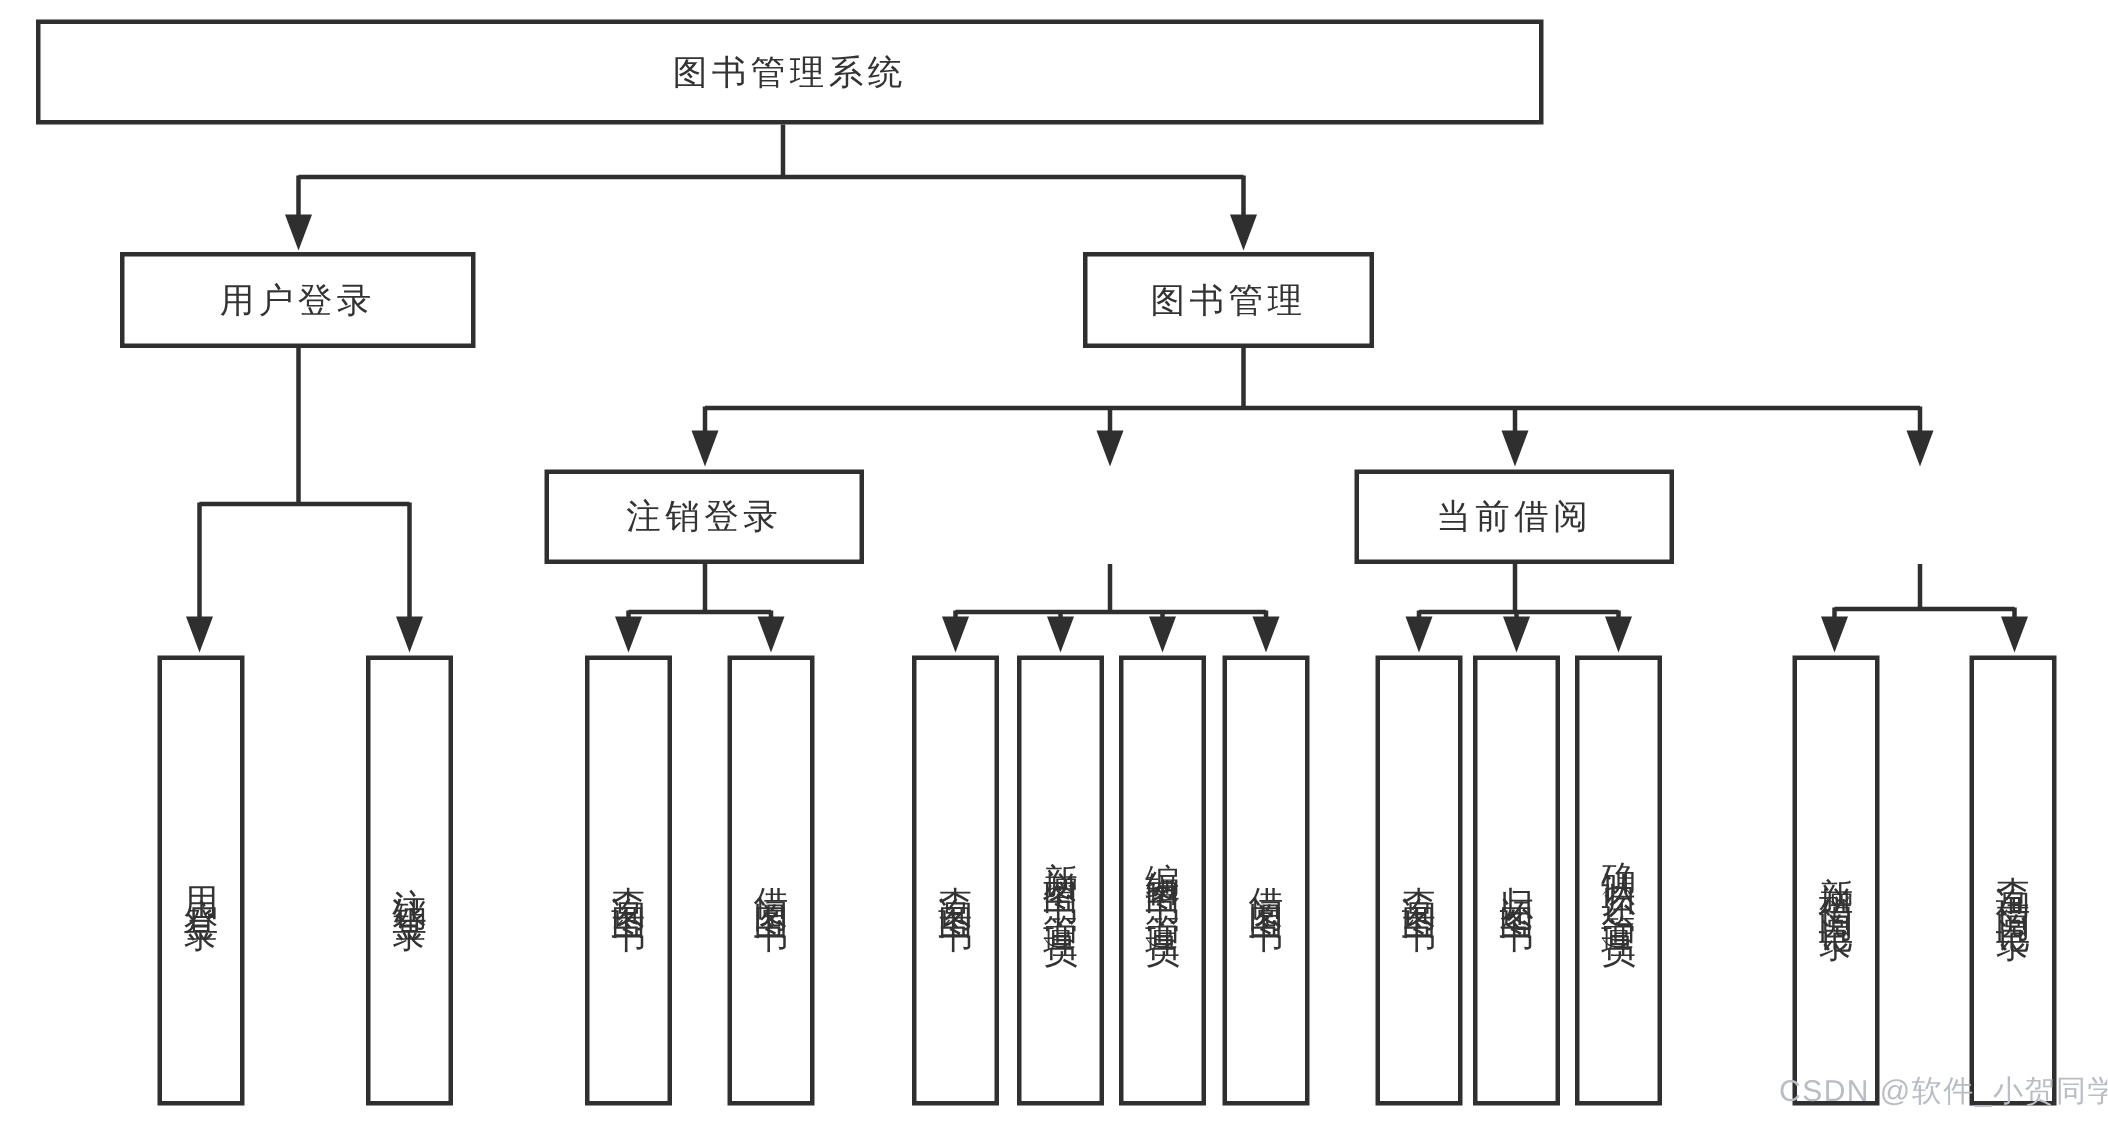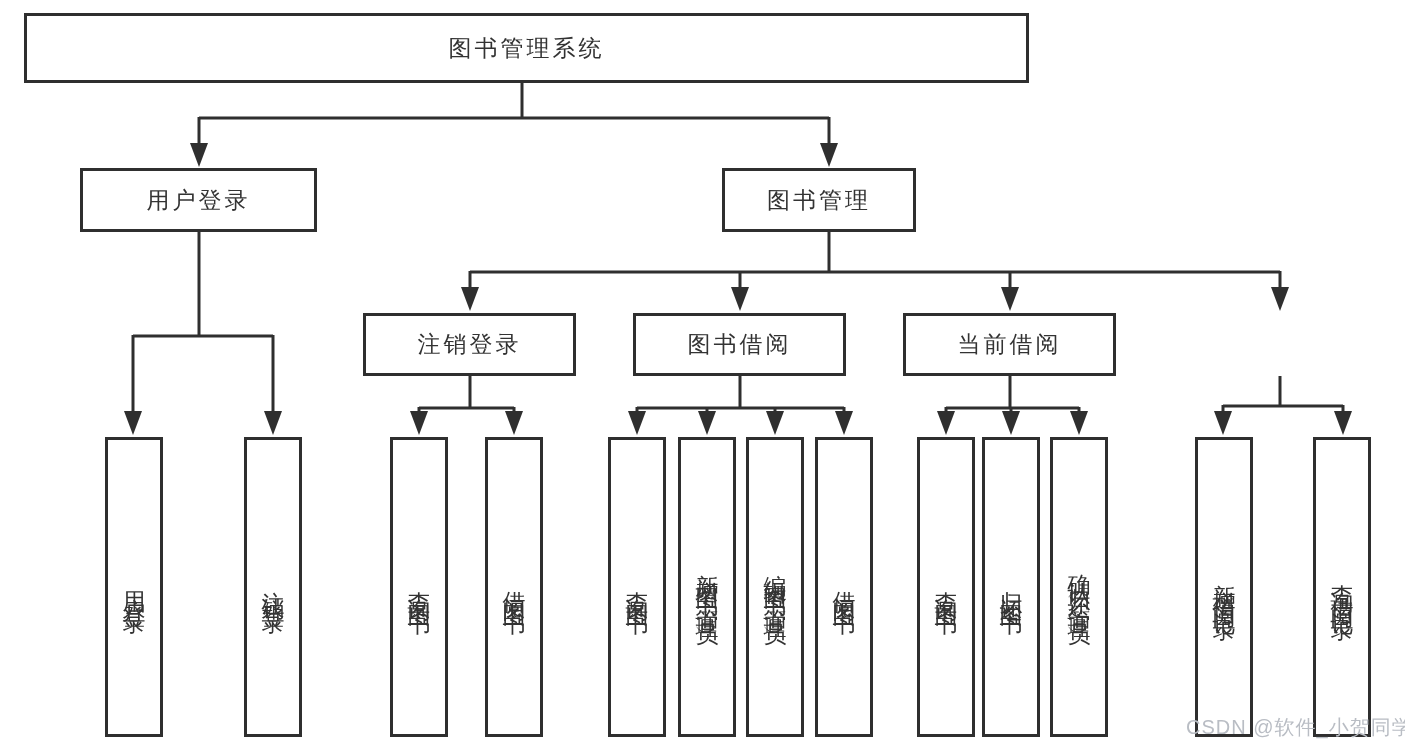--- a/index.html
+++ b/index.html
@@ -154,23 +154,20 @@
   <div class="node h-node l2-node" style="left:80px;width:237px;">
     <span>用户登录</span>
   </div>
   <div class="node h-node l2-node" style="left:711px;width:194px;margin-left:11px;">
     <span>图书管理</span>
   </div>
 
   <div class="node h-node l3-node" style="left:363px;">
     <span>注销登录</span>
   </div>
-  <div class="node h-node l3-node" style="left:633px;">
-    <span>图书借阅</span>
-  </div>
   <div class="node h-node l3-node" style="left:903px;font-family:Liberation Serif, serif;">
     <span>当前借阅</span>
   </div>
 
   <div class="node leaf" style="left:105px;">
     <span>用户登录</span>
   </div>
   <div class="node leaf" style="left:244px;">
     <span>注销登录</span>
   </div>

